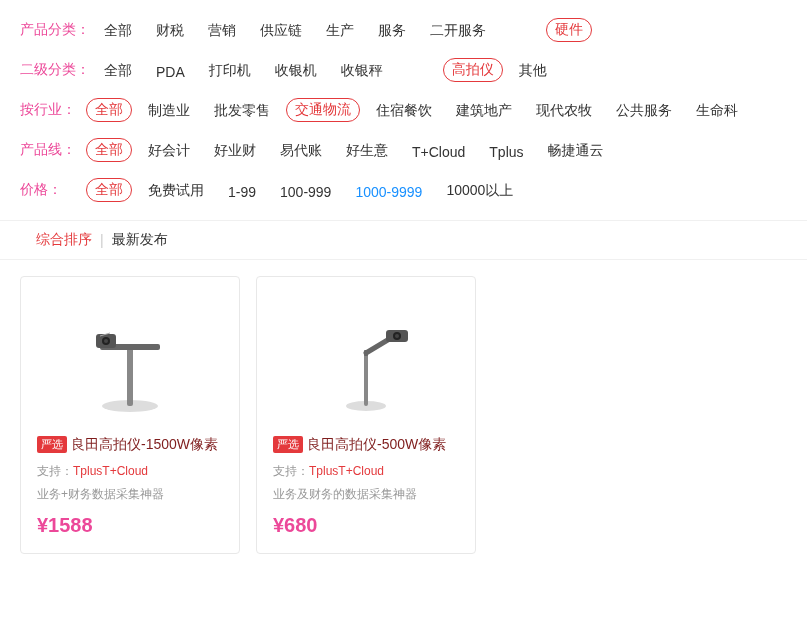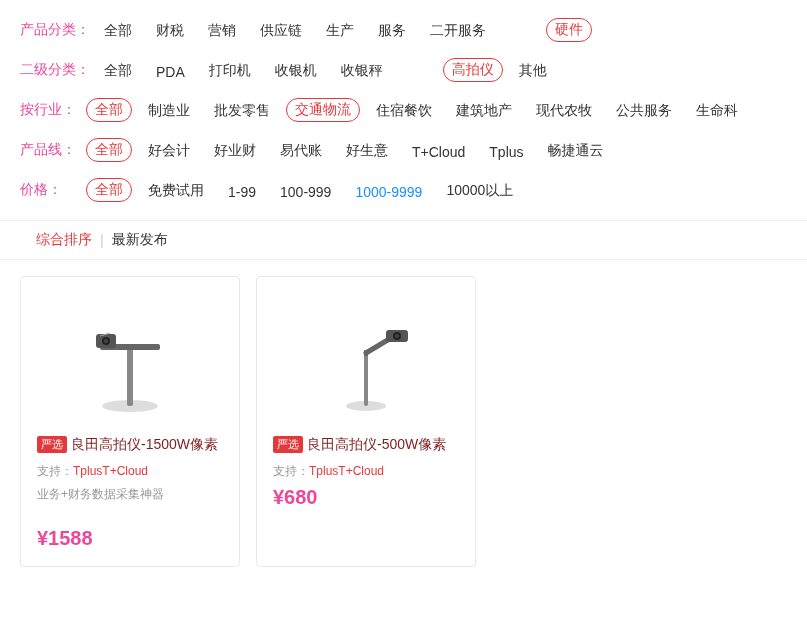--- a/index.html
+++ b/index.html
@@ -150,21 +150,21 @@
     }
 
     .tag-tcloud {
       color: #e4393c;
       font-size: 12px;
     }
 
     .product-desc {
       font-size: 12px;
       color: #999;
-      margin-bottom: 24px;
+      margin-bottom: 11px;
     }
 
     .product-price {
       font-size: 20px;
       font-weight: bold;
       color: #ec4899;
     }
   </style>
 </head>
 <body>
@@ -302,16 +302,17 @@
     </div>
     <div class="product-badge-title">
       <span class="badge-yanxuan">严选</span>
       <span class="product-title">良田高拍仪-500W像素</span>
     </div>
     <div class="product-support">
       <span>支持：</span>
       <span class="tag-tplus">Tplus</span>
       <span class="tag-tcloud">T+Cloud</span>
     </div>
+    <div class="product-desc">业务及财务的数据采集神器</div>
     <div class="product-price">¥680</div>
   </div>
 
 </div>
 
 </body></html>

